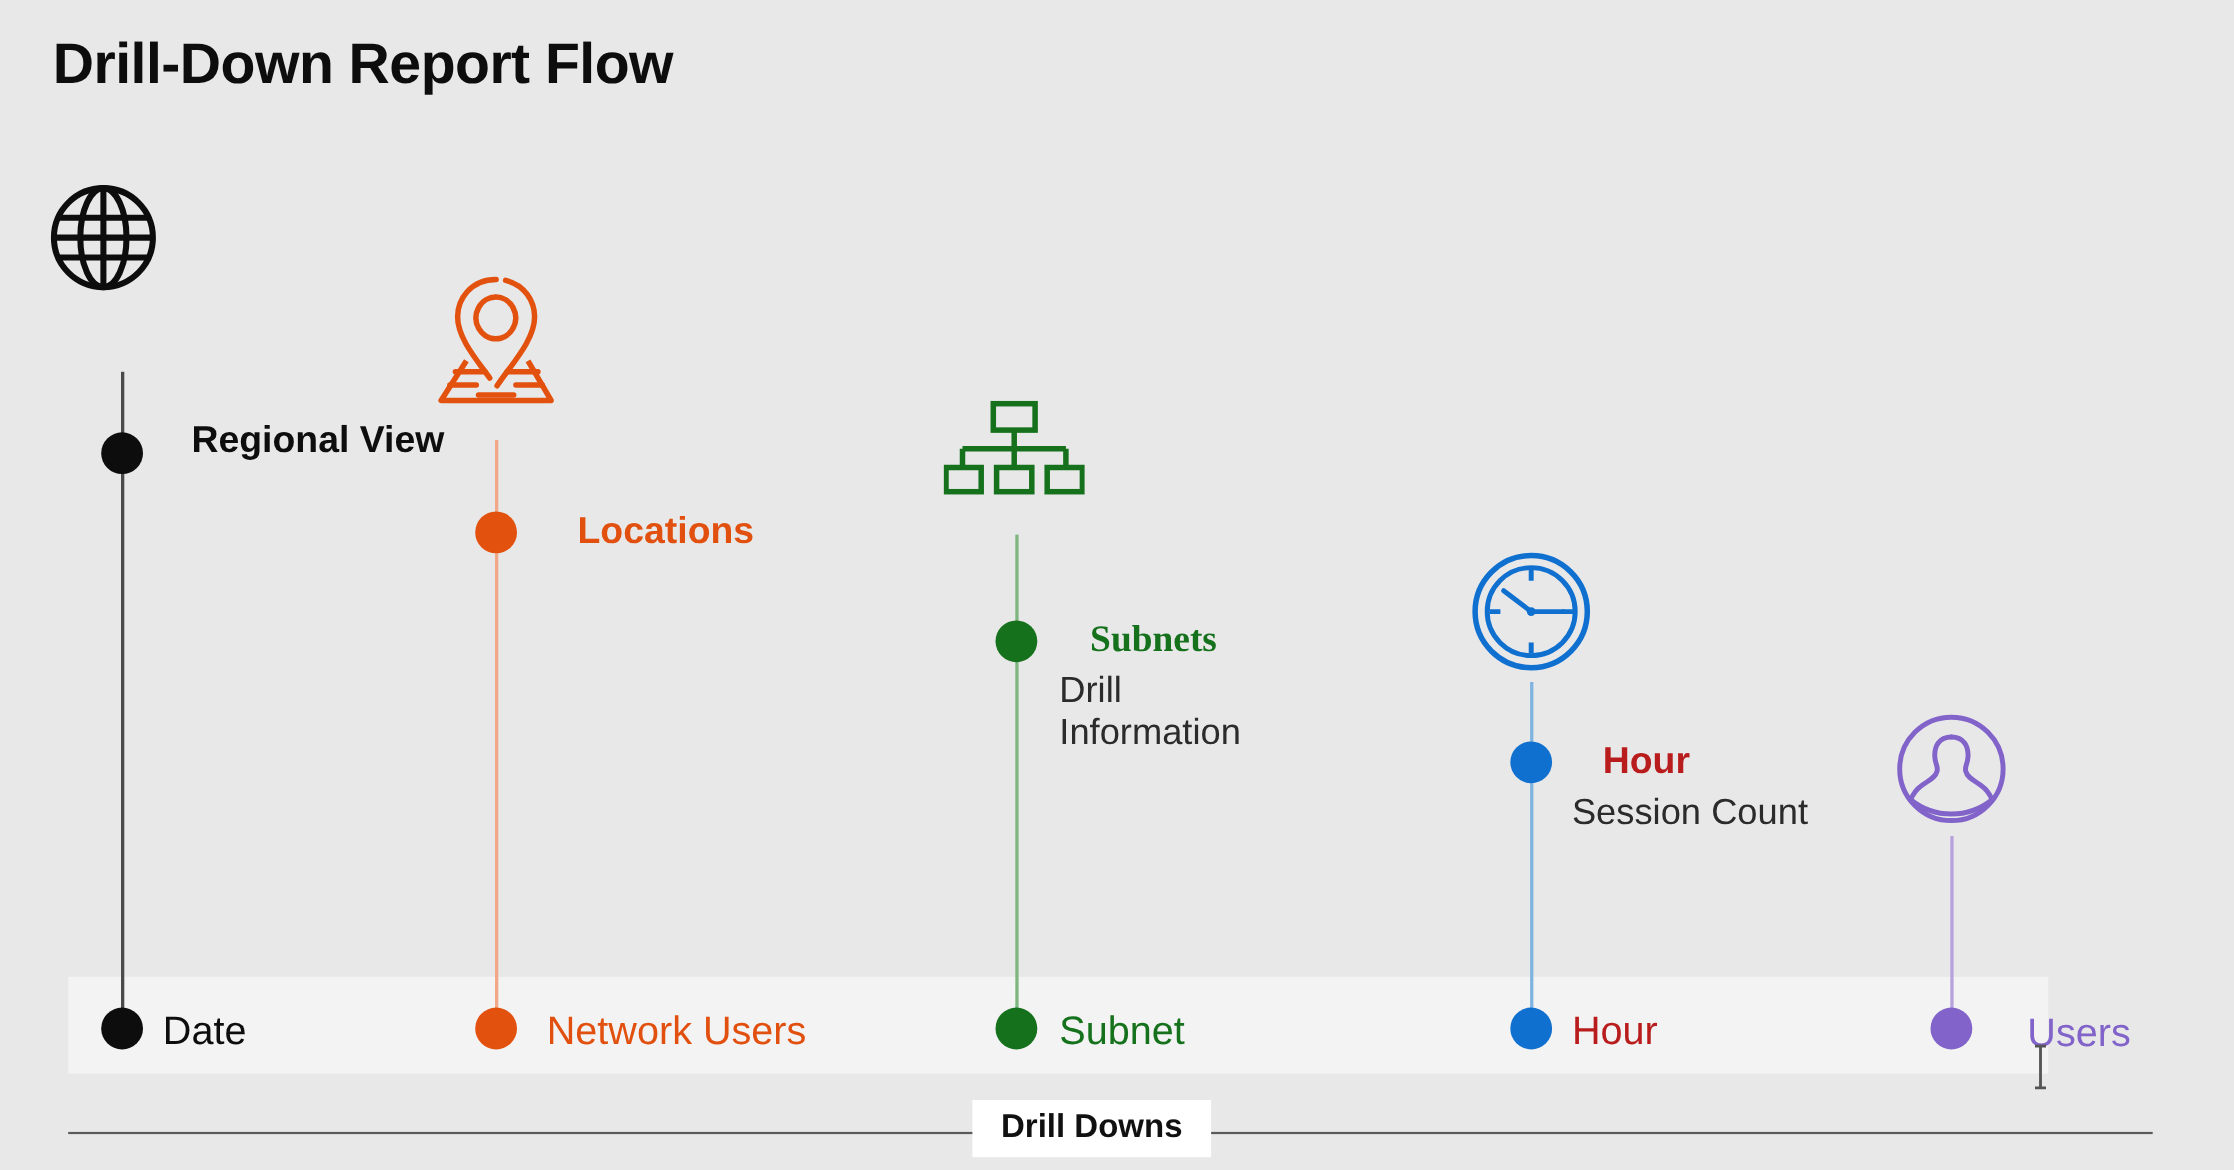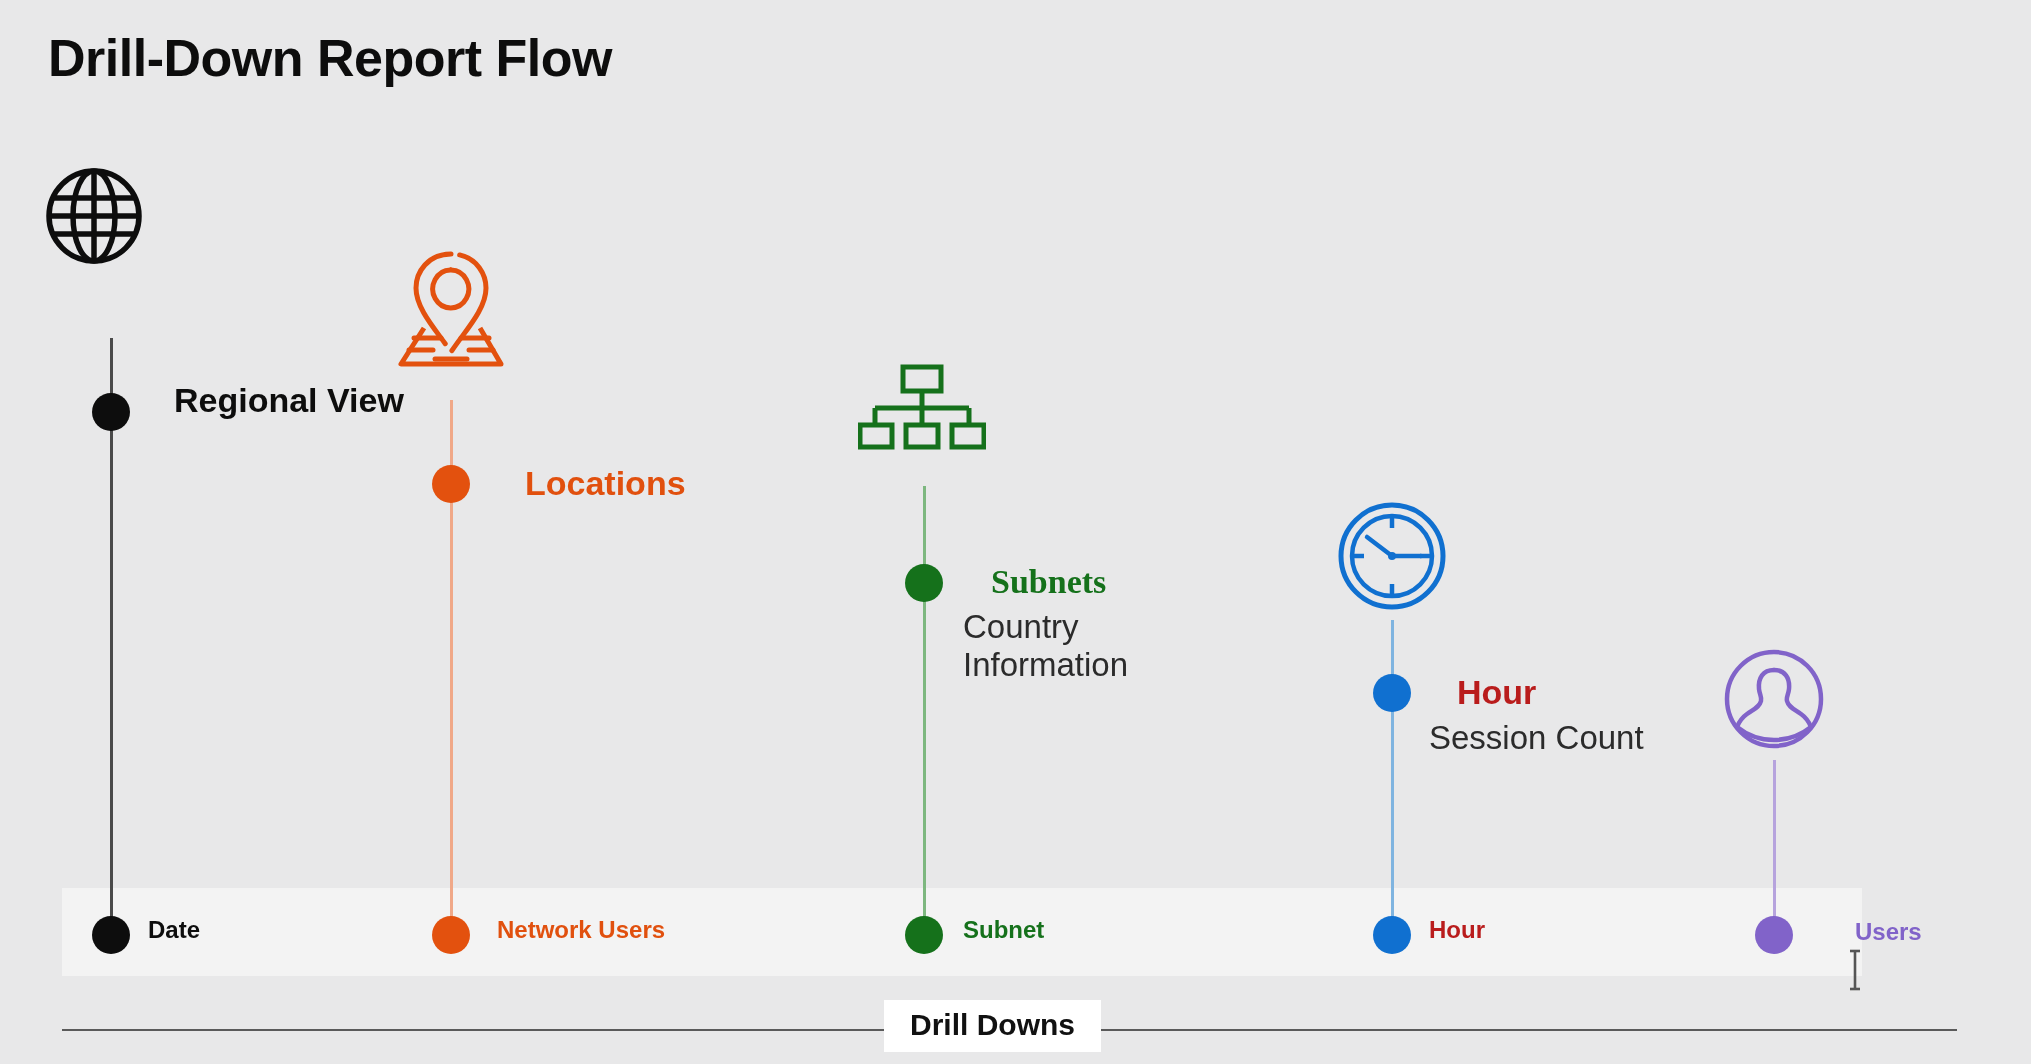--- a/index.html
+++ b/index.html
@@ -49,21 +49,21 @@
     position:absolute;font-size:34px;font-weight:bold;white-space:nowrap;
     line-height:1.16;
     margin-left:28px;
   }
   .lbl-title.stacked{white-space:normal;width:230px;}
   .lbl-sub{
     position:absolute;font-size:33px;font-weight:normal;color:#2b2b2b;
     line-height:1.16;
   }
   .axis-lbl{
-    position:absolute;font-size:24px;font-weight:bold;white-space:nowrap;
+    position:absolute;font-size:36px;font-weight:normal;white-space:nowrap;
   }
 
   
   .c-black{color:#0d0d0d;}
   .c-orange{color:#e1500e;}
   .c-green{color:#15711b;}
   .c-blue{color:#b91c1c;}
   .c-purple{color:#8163c9;}
   .bg-black{background:#0d0d0d;}
   .bg-orange{background:#e3510e;}
@@ -133,21 +133,21 @@
       <line x1="64" y1="45" x2="64" y2="62" stroke="#15711b" stroke-width="5"></line>
       <line x1="111" y1="45" x2="111" y2="62" stroke="#15711b" stroke-width="5"></line>
       <rect x="2" y="62" width="32" height="22" fill="none" stroke="#15711b" stroke-width="5"></rect>
       <rect x="48" y="62" width="32" height="22" fill="none" stroke="#15711b" stroke-width="5"></rect>
       <rect x="94" y="62" width="32" height="22" fill="none" stroke="#15711b" stroke-width="5"></rect>
     </svg>
   </div>
   <div class="stem st-green" style="left:923px;top:486px;height:460px;"></div>
   <div class="node bg-green" style="left:924px;top:583px;"></div>
   <div class="lbl-title c-green" style="left:963px;top:562px;font-family:Liberation Serif, serif;">Subnets</div>
-  <div class="lbl-sub" style="left:963px;top:608px;width:230px;">Country Information</div>
+  <div class="lbl-sub" style="left:963px;top:608px;width:230px;">Drill Information</div>
   <div class="node bg-green" style="left:924px;top:935px;"></div>
   <div class="axis-lbl c-green" style="left:963px;top:916px;">Subnet</div>
 
   <div class="icon" style="left:1337px;top:501px;">
     <svg width="110" height="110" viewBox="0 0 110 110">
       <circle cx="55" cy="55" r="51" fill="none" stroke="#1070d0" stroke-width="5"></circle>
       <circle cx="55" cy="55" r="40" fill="none" stroke="#1070d0" stroke-width="4.5"></circle>
       <line x1="55" y1="17" x2="55" y2="27" stroke="#1070d0" stroke-width="4.5"></line>
       <line x1="55" y1="83" x2="55" y2="93" stroke="#1070d0" stroke-width="4.5"></line>
       <line x1="17" y1="55" x2="27" y2="55" stroke="#1070d0" stroke-width="4.5"></line>
@@ -167,21 +167,21 @@
   <div class="icon" style="left:1723px;top:648px;">
     <svg width="102" height="102" viewBox="0 0 102 102">
       <circle cx="51" cy="51" r="47" fill="none" stroke="#8163c9" stroke-width="4.5"></circle>
       <path d="M51 22 C 40 22 35 30 36 41 C 36.6 47 39 49 38 53 C 36.5 59 31 61 24 66 C 19 69.5 16 74 14 79" fill="none" stroke="#8163c9" stroke-width="4.5" stroke-linecap="round"></path>
       <path d="M51 22 C 62 22 67 30 66 41 C 65.4 47 63 49 64 53 C 65.5 59 71 61 78 66 C 83 69.5 86 74 88 79" fill="none" stroke="#8163c9" stroke-width="4.5" stroke-linecap="round"></path>
       <path d="M14 79 C 24 87 37 92 51 92 C 65 92 78 87 88 79" fill="none" stroke="#8163c9" stroke-width="4.5" stroke-linecap="round"></path>
     </svg>
   </div>
   <div class="stem st-purple" style="left:1773px;top:760px;height:186px;"></div>
   <div class="node bg-purple" style="left:1774px;top:935px;"></div>
-  <div class="axis-lbl c-purple" style="left:1843px;top:918px;margin-left:12px;">Users</div>
+  <div class="axis-lbl c-purple" style="left:1843px;top:918px;">Users</div>
 
   <div class="footer-rule"></div>
   <div class="footer-chip">Drill Downs</div>
 
   <div class="caret">
     <svg width="14" height="44" viewBox="0 0 14 44">
       <line x1="7" y1="3" x2="7" y2="41" stroke="#555" stroke-width="2.6"></line>
       <line x1="2" y1="3" x2="12" y2="3" stroke="#555" stroke-width="2.6"></line>
       <line x1="2" y1="41" x2="12" y2="41" stroke="#555" stroke-width="2.6"></line>
     </svg>

